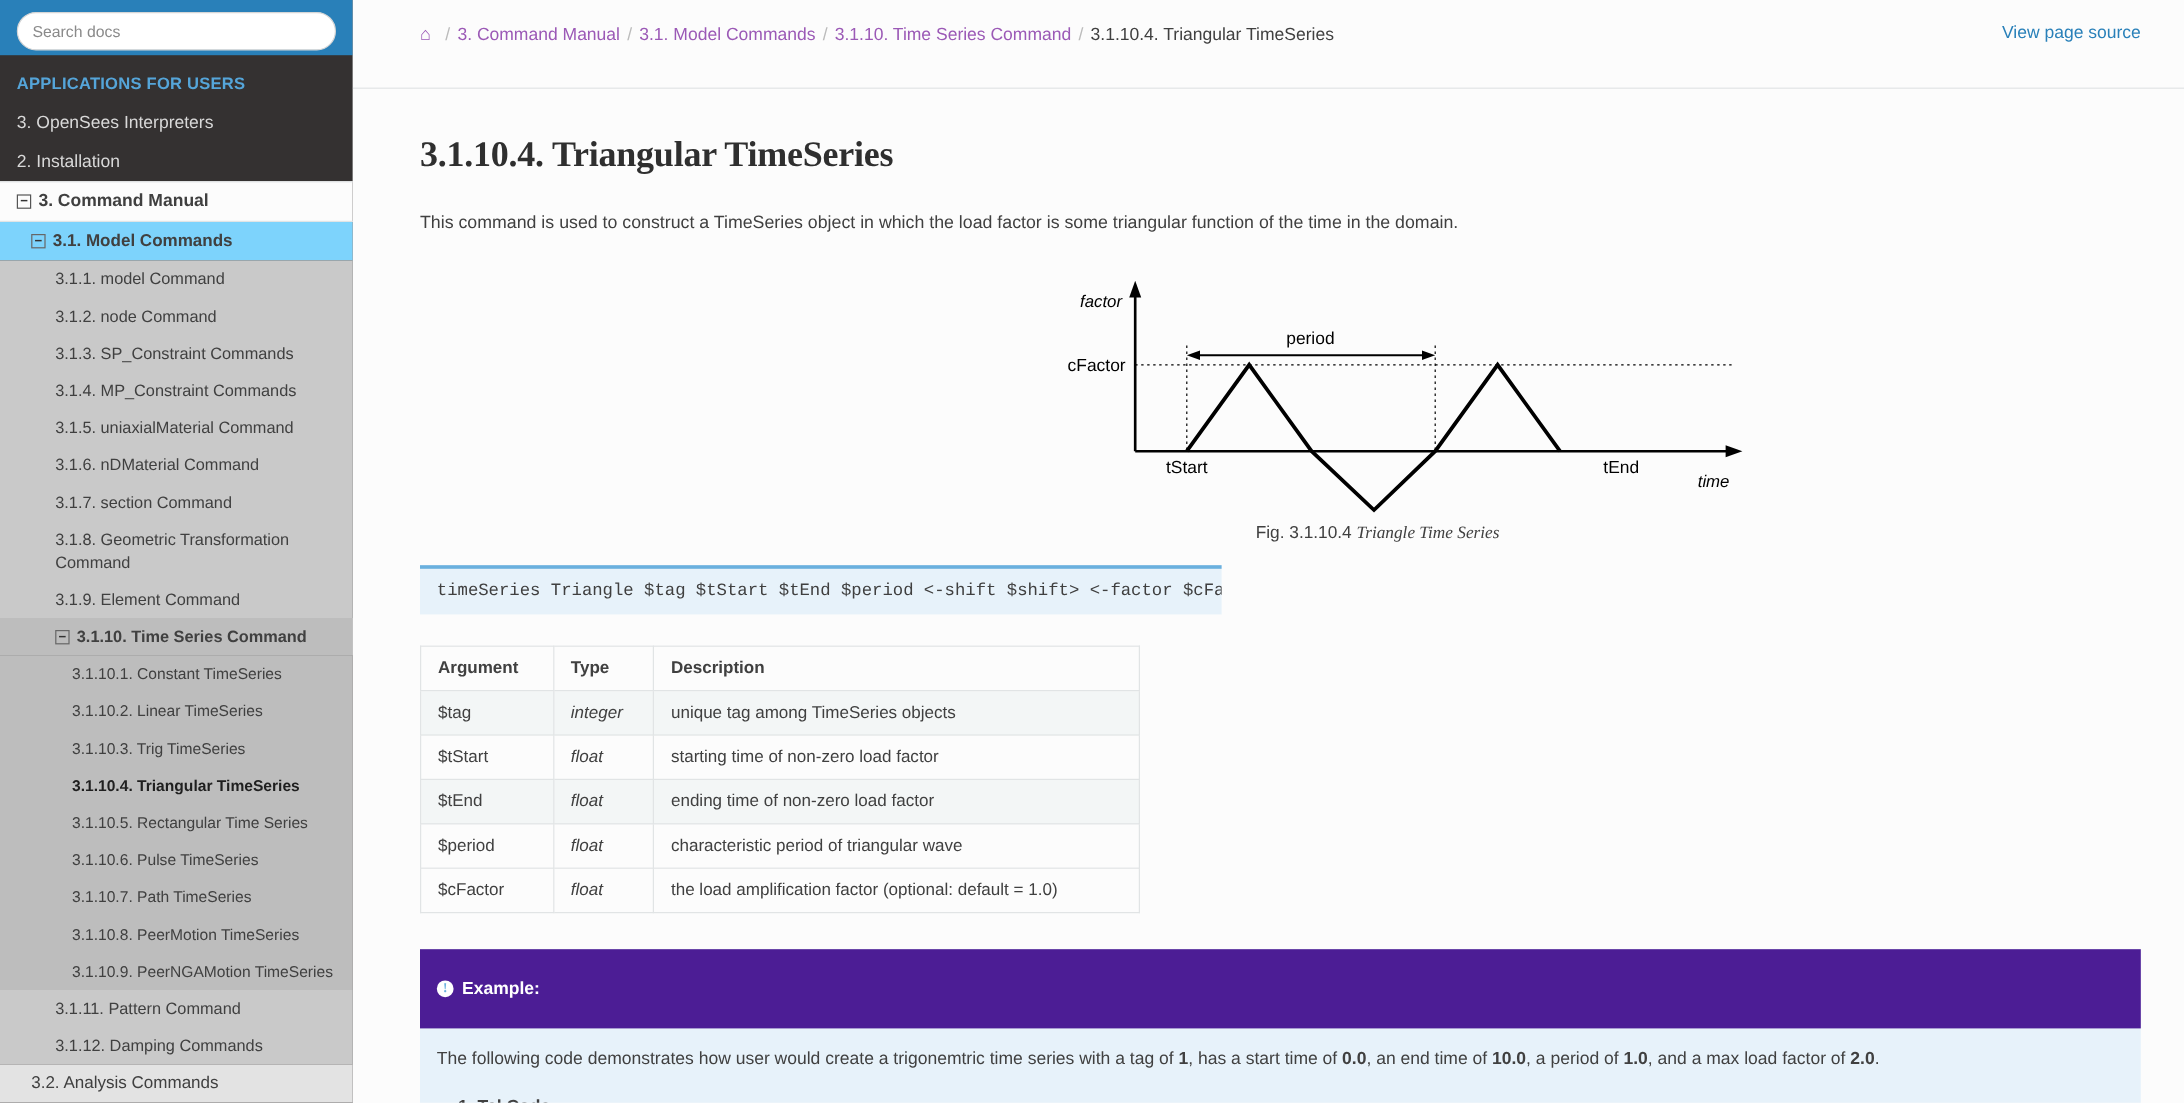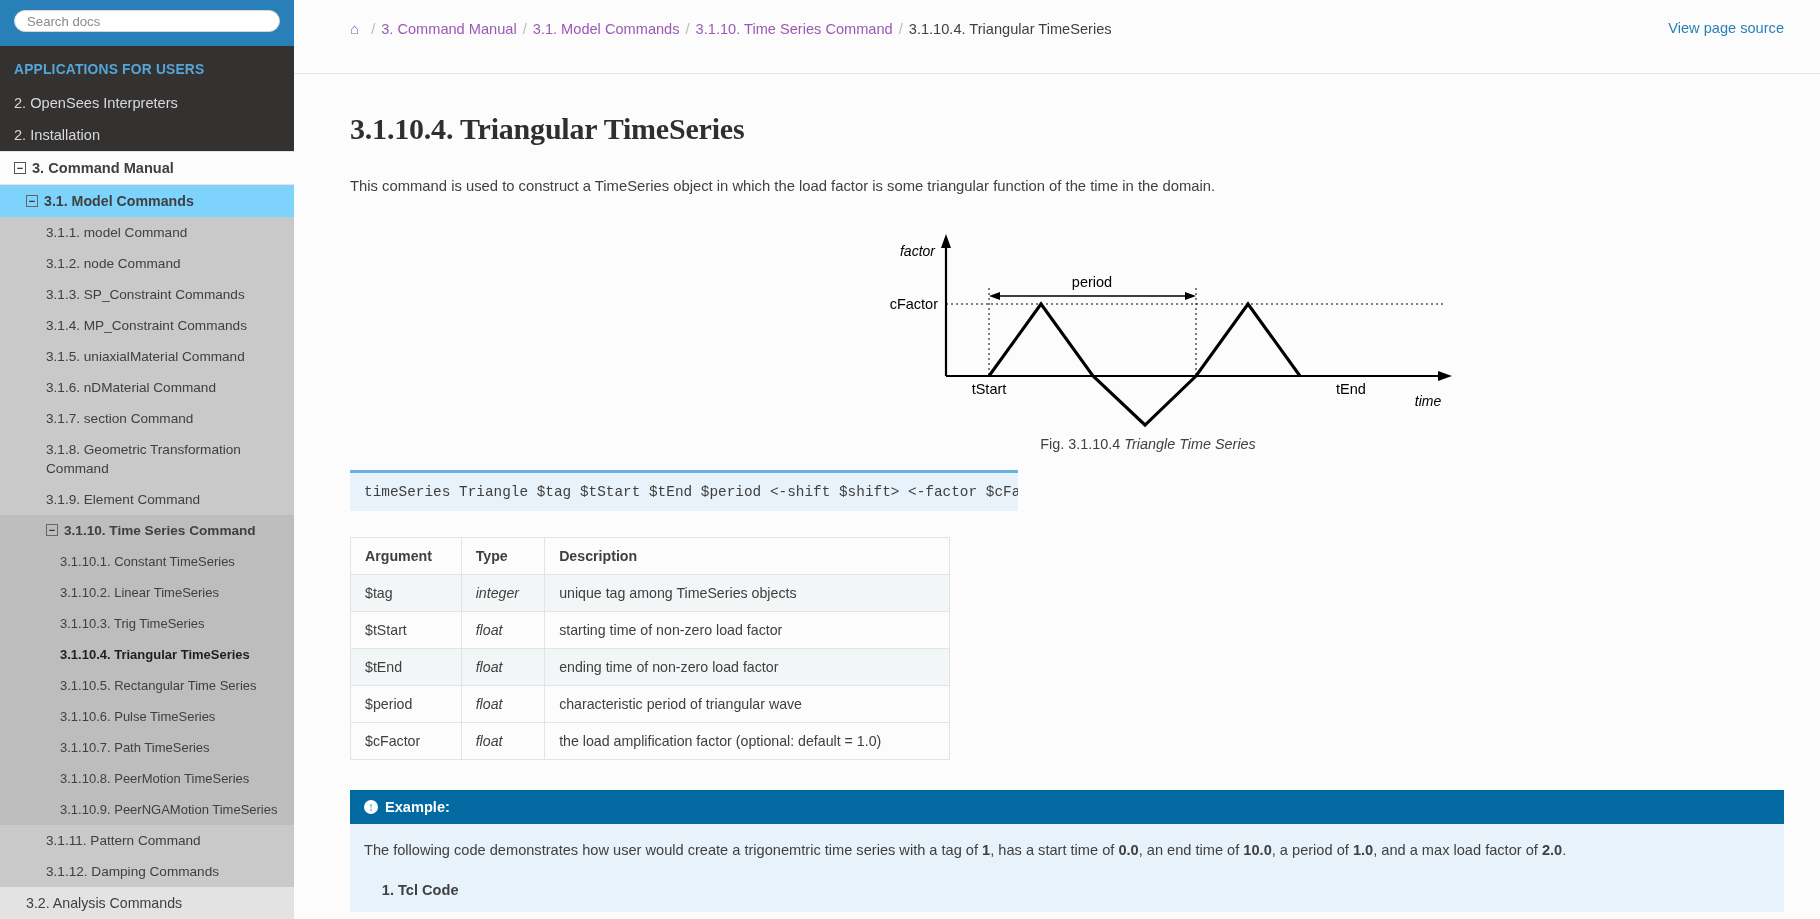--- a/index.html
+++ b/index.html
@@ -18,21 +18,21 @@
     background: #343131;
     overflow: hidden;
   }
   #search-area {
     background: #2980b9;
     padding: 10px 14px 12px 14px;
     height: 46px;
   }
   #search-input {
     width: 100%;
-    height: 22px;
+    height: 32px;
     border: 1px solid #d6d6d6;
     border-radius: 50px;
     padding: 2px 12px;
     font-size: 13.2px;
     font-family: "Liberation Sans", sans-serif;
     color: #404040;
     outline: none;
     background: #fff;
   }
   #search-input::placeholder { color: #8a8a8a; opacity: 1; }
@@ -161,21 +161,21 @@
     margin: 0 0 18px 478px;
     text-align: center;
   }
   #figure svg { display: block; }
   .fig-caption {
     font-size: 14.4px;
     color: #404040;
     margin-top: 8px;
     text-align: center;
   }
-  .fig-caption em { font-style: italic; }
+  .fig-caption em { font-style: italic; font-family: Liberation Serif, serif; }
 
   
   #code-signature {
     background: #e7f2fa;
     border-top: 3px solid #6ab0de;
     padding: 11px 14px;
     margin: 6px 0 26px 0;
     width: 668px;
     font-family: "Liberation Mono", monospace;
     font-size: 14.4px;
@@ -209,25 +209,25 @@
   #arg-table tr.even td { background: #fcfcfc; }
   #arg-table td.type { font-style: italic; }
 
   
   #example-box {
     background: #e7f2fa;
     width: 1434px;
     margin-top: 8px;
   }
   #example-title {
-    background: #0369a1;
+    background: #4c1d95;
     color: #fff;
     font-size: 14.6px;
     font-weight: bold;
-    padding: 7px 14px;
+    padding: 23px 14px;
     line-height: 20px;
   }
   .info-icon {
     display: inline-block;
     width: 14px; height: 14px;
     border-radius: 50%;
     background: #fff;
     color: #6ab0de;
     font-size: 11px;
     font-weight: bold;
@@ -257,21 +257,21 @@
 
 <div id="sidebar">
 
   <div id="search-area">
     <input id="search-input" type="text" placeholder="Search docs" style="">
   </div>
 
   <div id="nav-caption">APPLICATIONS FOR USERS</div>
 
   <nav id="nav-tree">
-      <a href="#" class="nav-l1"><span>2. OpenSees Interpreters</span></a>
+      <a href="#" class="nav-l1"><span>3. OpenSees Interpreters</span></a>
       <a href="#" class="nav-l1"><span>2. Installation</span></a>
       <a href="#" class="nav-l1 current"><span class="toggle">−</span><span>3. Command Manual</span></a>
       <a href="#" class="nav-l2 current"><span class="toggle">−</span><span>3.1. Model Commands</span></a>
       <div class="nav-l3wrap">
         <a href="#" class="nav-l3"><span>3.1.1. model Command</span></a>
         <a href="#" class="nav-l3"><span>3.1.2. node Command</span></a>
         <a href="#" class="nav-l3"><span>3.1.3. SP_Constraint Commands</span></a>
         <a href="#" class="nav-l3"><span>3.1.4. MP_Constraint Commands</span></a>
         <a href="#" class="nav-l3"><span>3.1.5. uniaxialMaterial Command</span></a>
         <a href="#" class="nav-l3"><span>3.1.6. nDMaterial Command</span></a>

